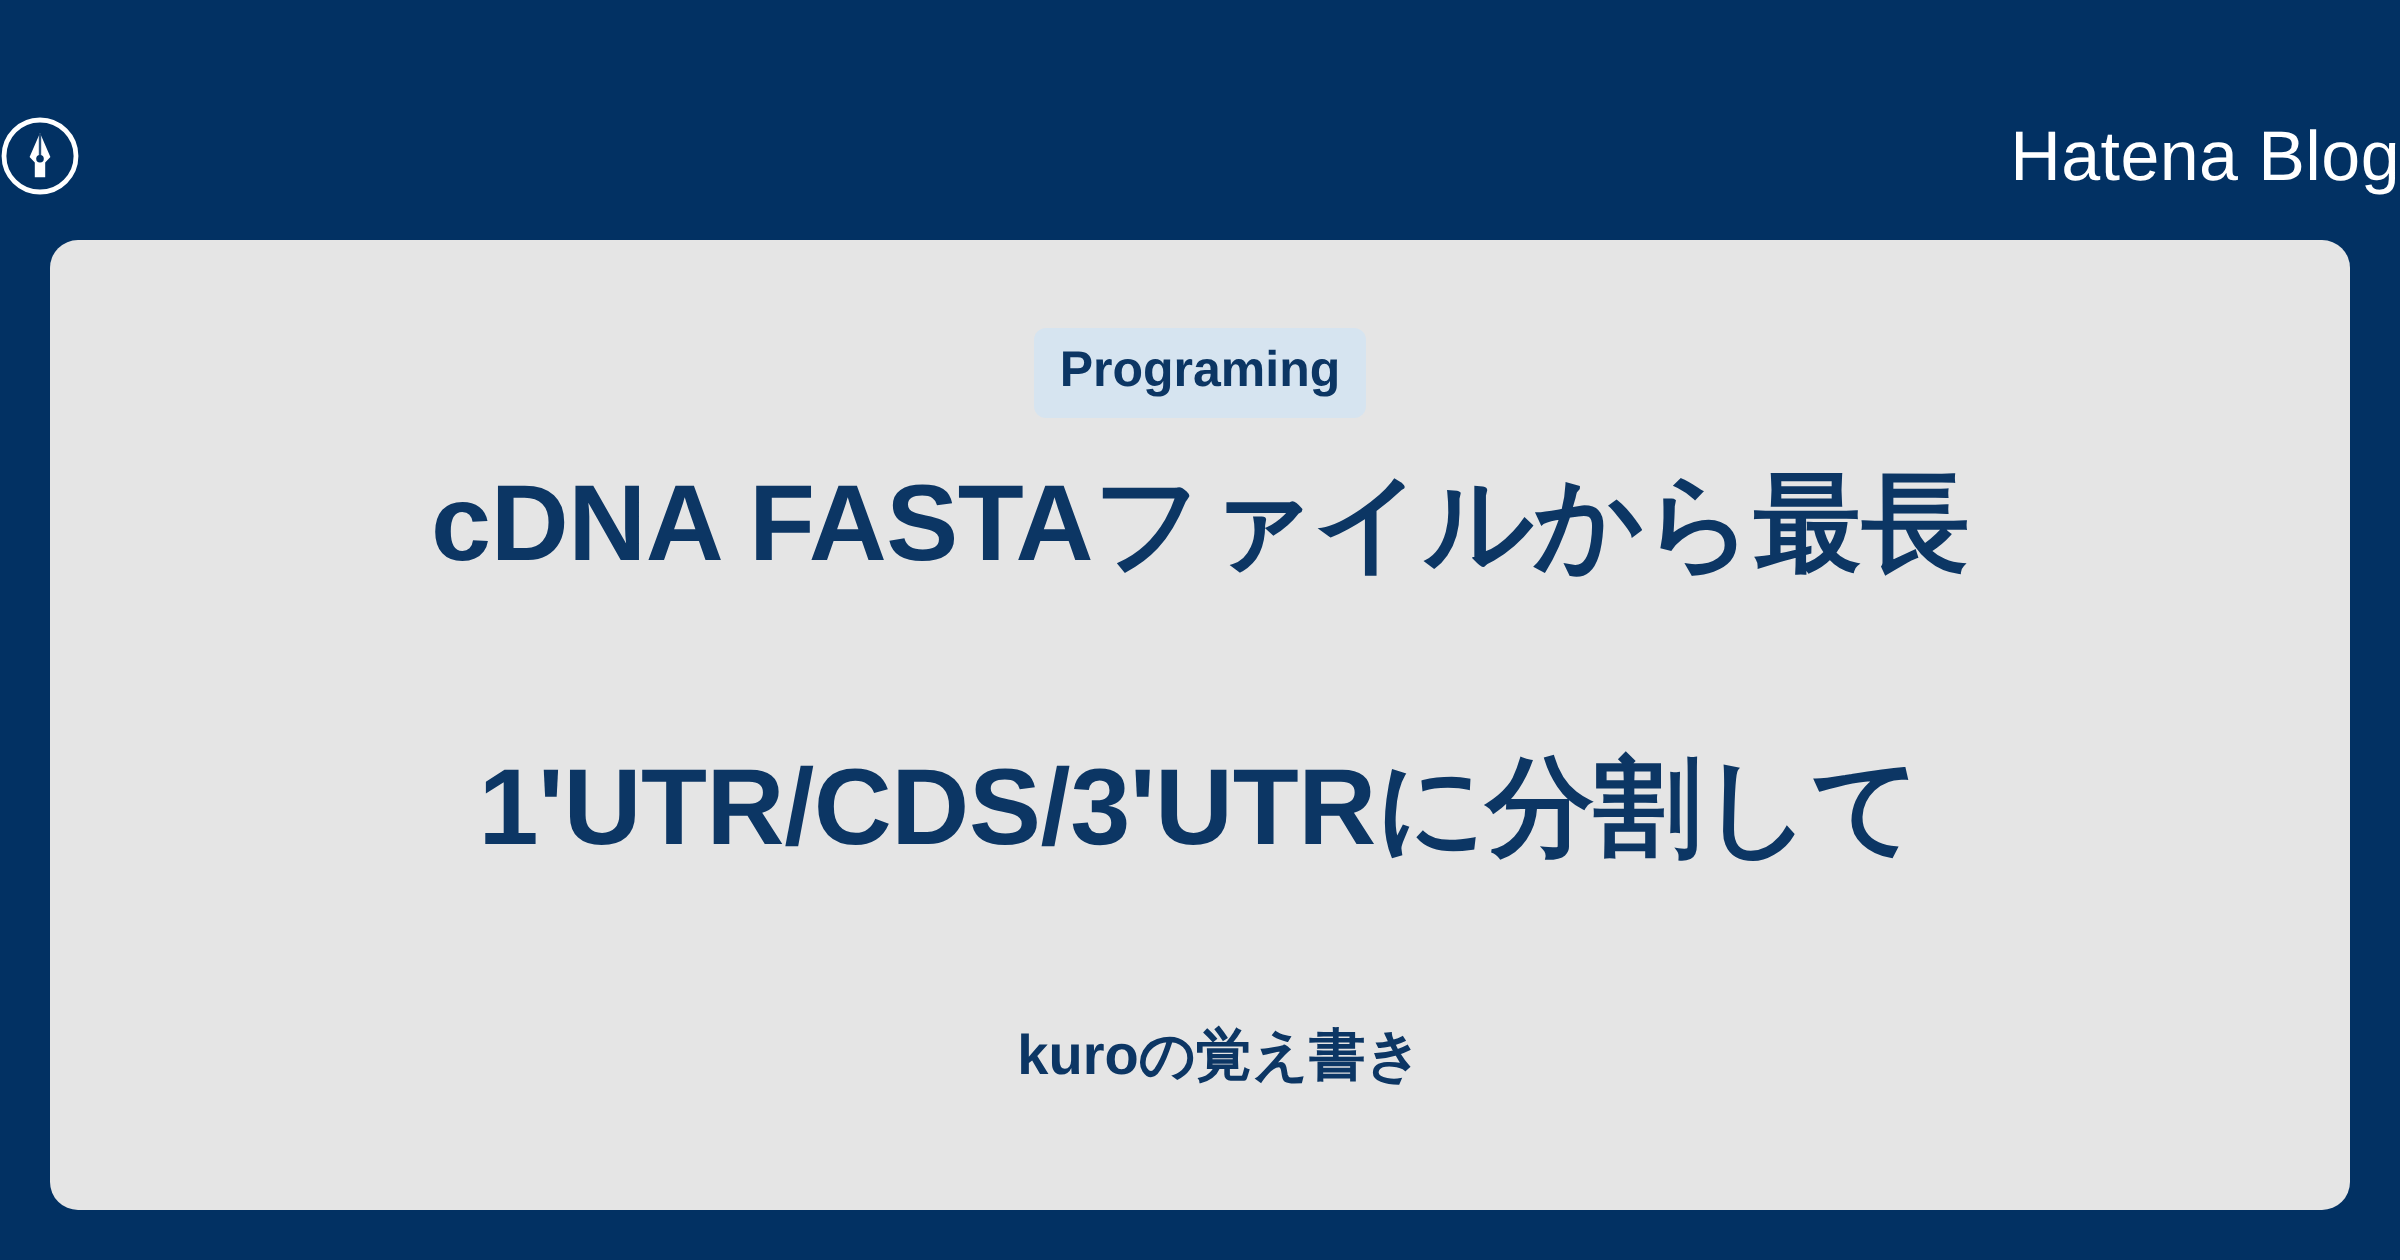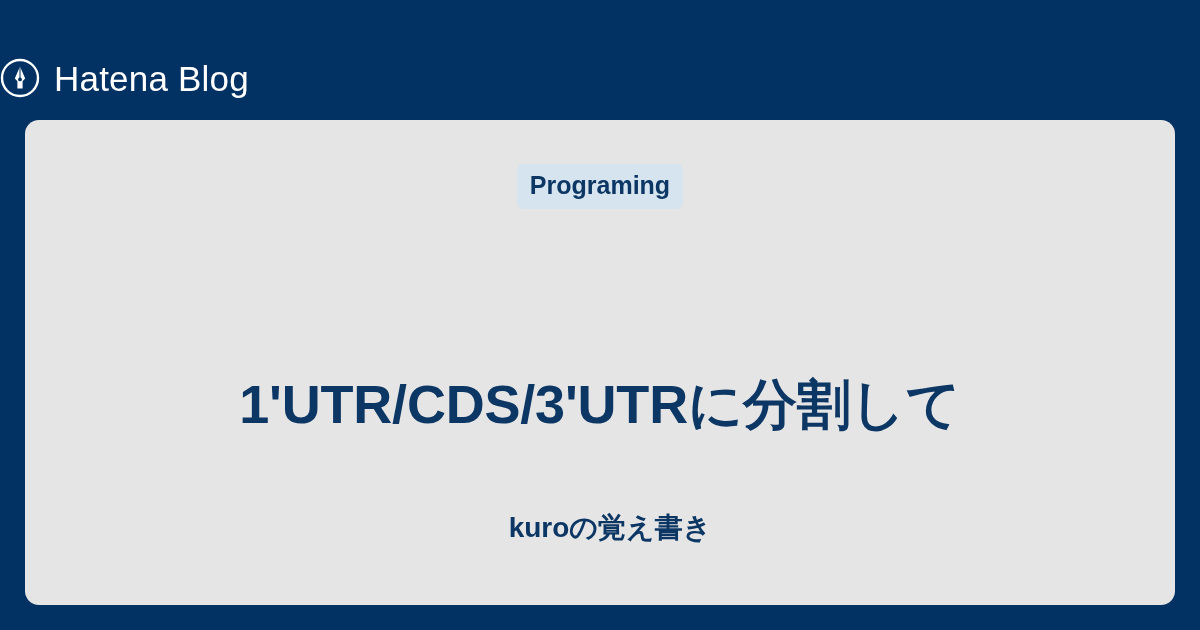--- a/index.html
+++ b/index.html
@@ -25,21 +25,21 @@
 
   
   .brand-bar {
     position: absolute;
     top: 0;
     left: 0;
     width: 1200px;
     height: 156px;
     display: flex;
     align-items: center;
-    justify-content: flex-start;
+    justify-content: space-between;
     gap: 14px;
   }
 
   .brand-logo-icon {
     width: 40px;
     height: 40px;
     flex: 0 0 40px;
     display: block;
   }
 
@@ -134,21 +134,21 @@
     <span class="brand-name">Hatena Blog</span>
   </div>
 
   <div class="content-card">
 
     <div class="tag-row">
       <span class="tag-pill">Programing</span>
     </div>
 
     <h1 class="entry-title">
-      <br>
+      <span>cDNA FASTAファイルから最長</span><br>
       <br>
       <span>1'UTR/CDS/3'UTRに分割して</span><br>
     </h1>
 
     <div class="blog-name">kuroの覚え書き</div>
 
   </div>
 
 </div>
 

